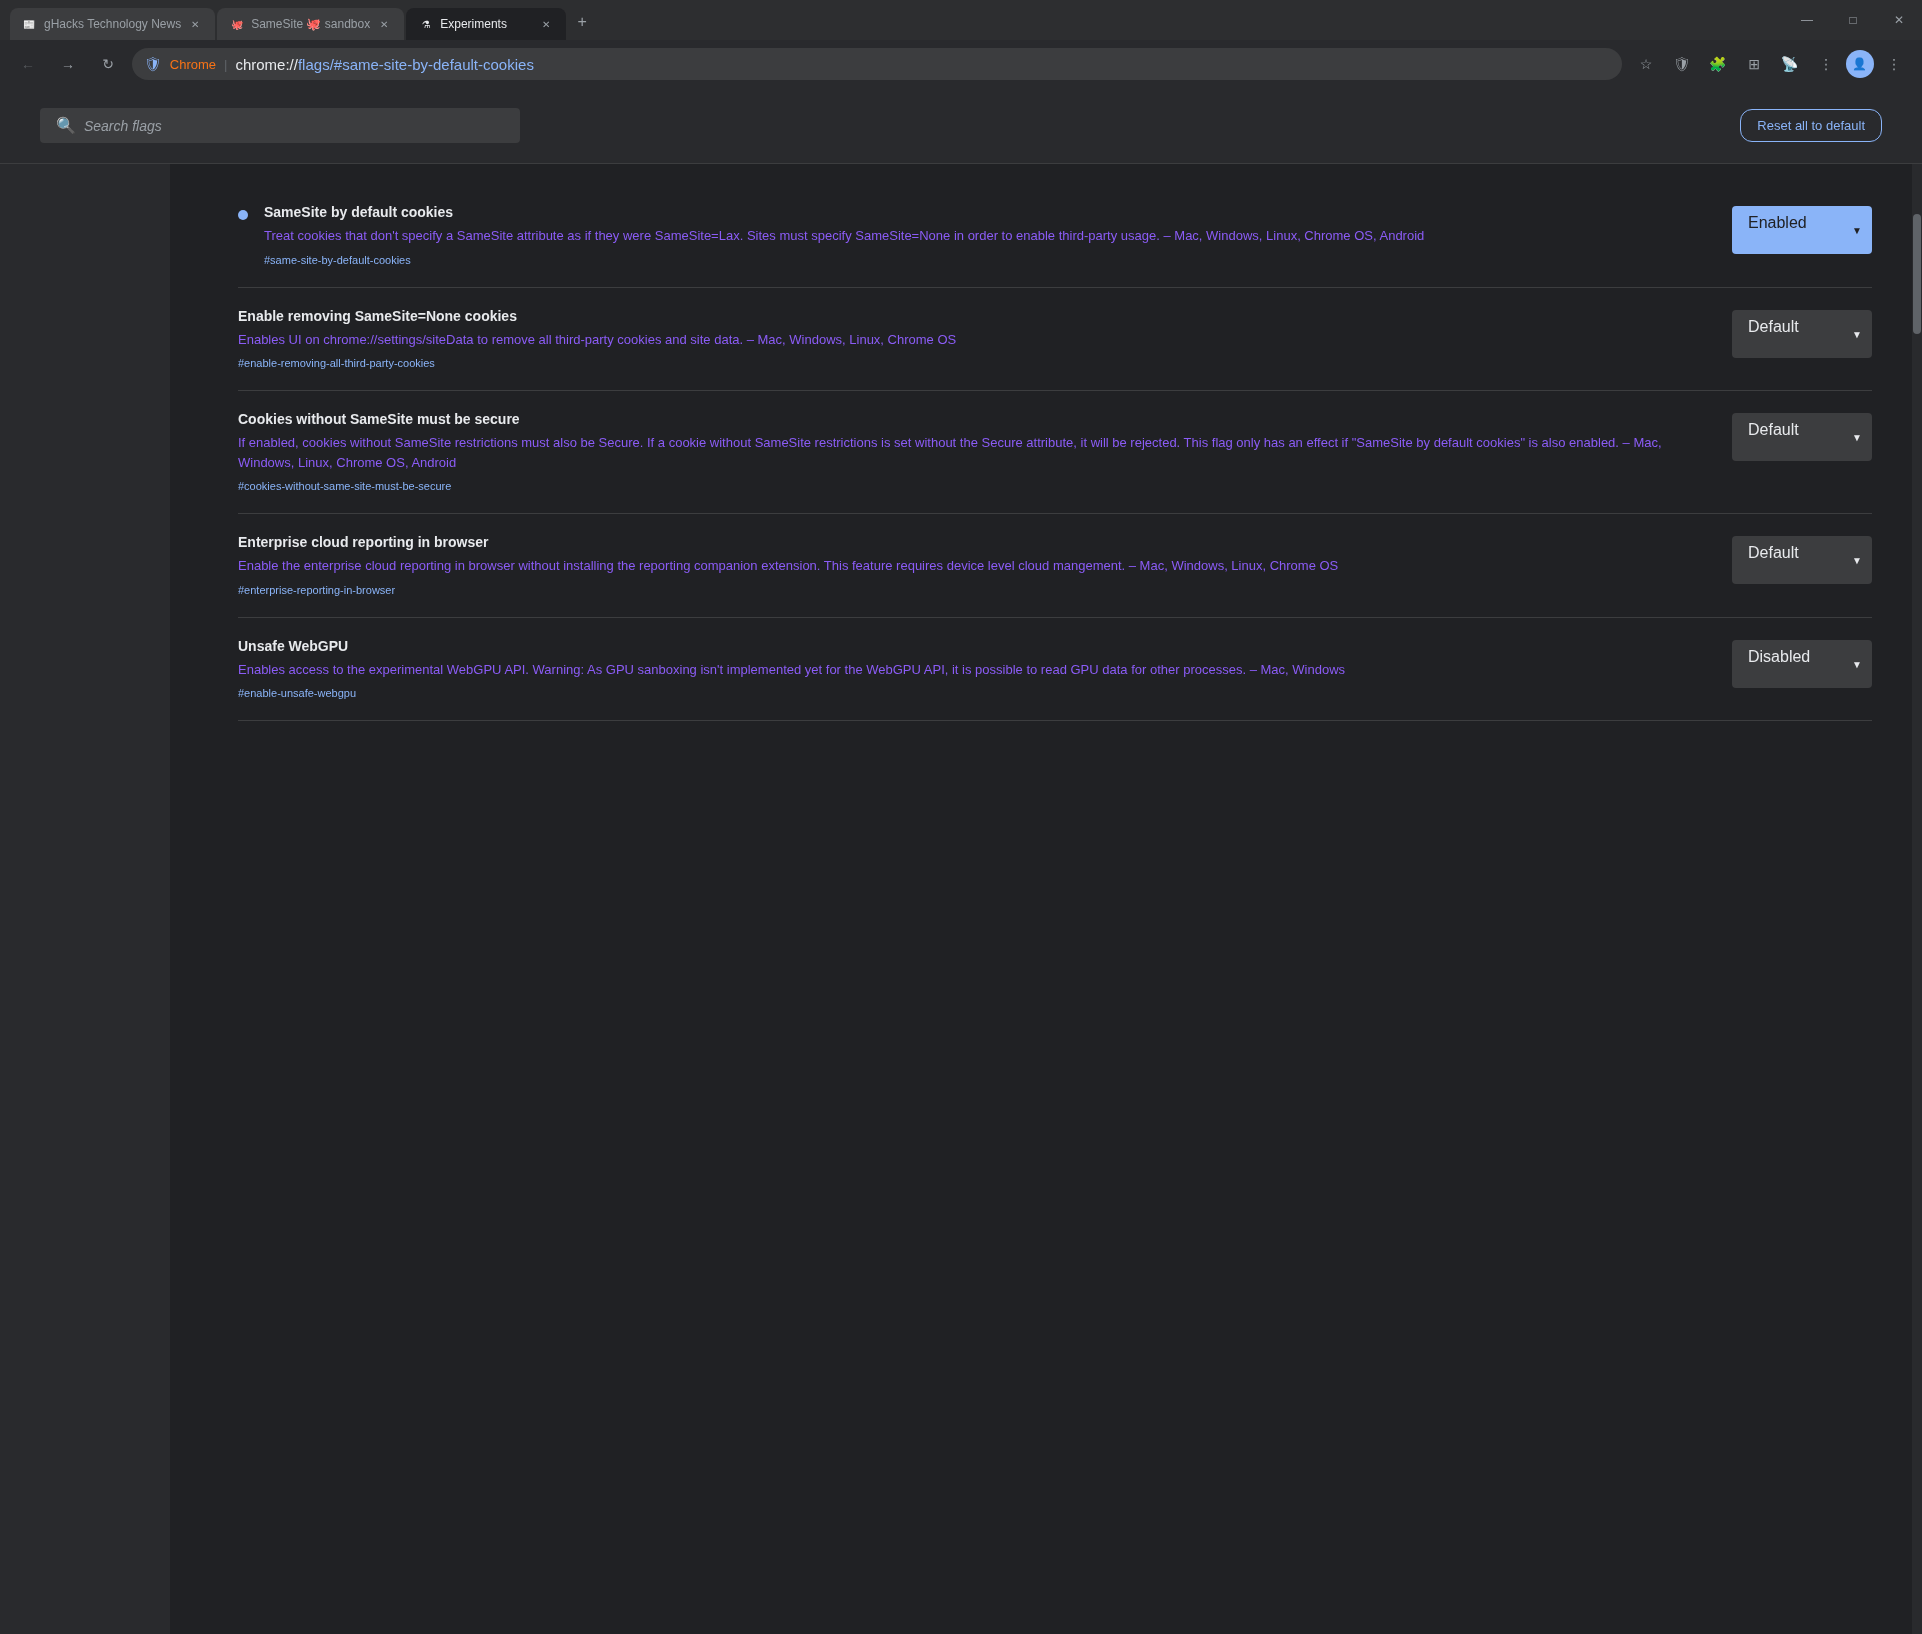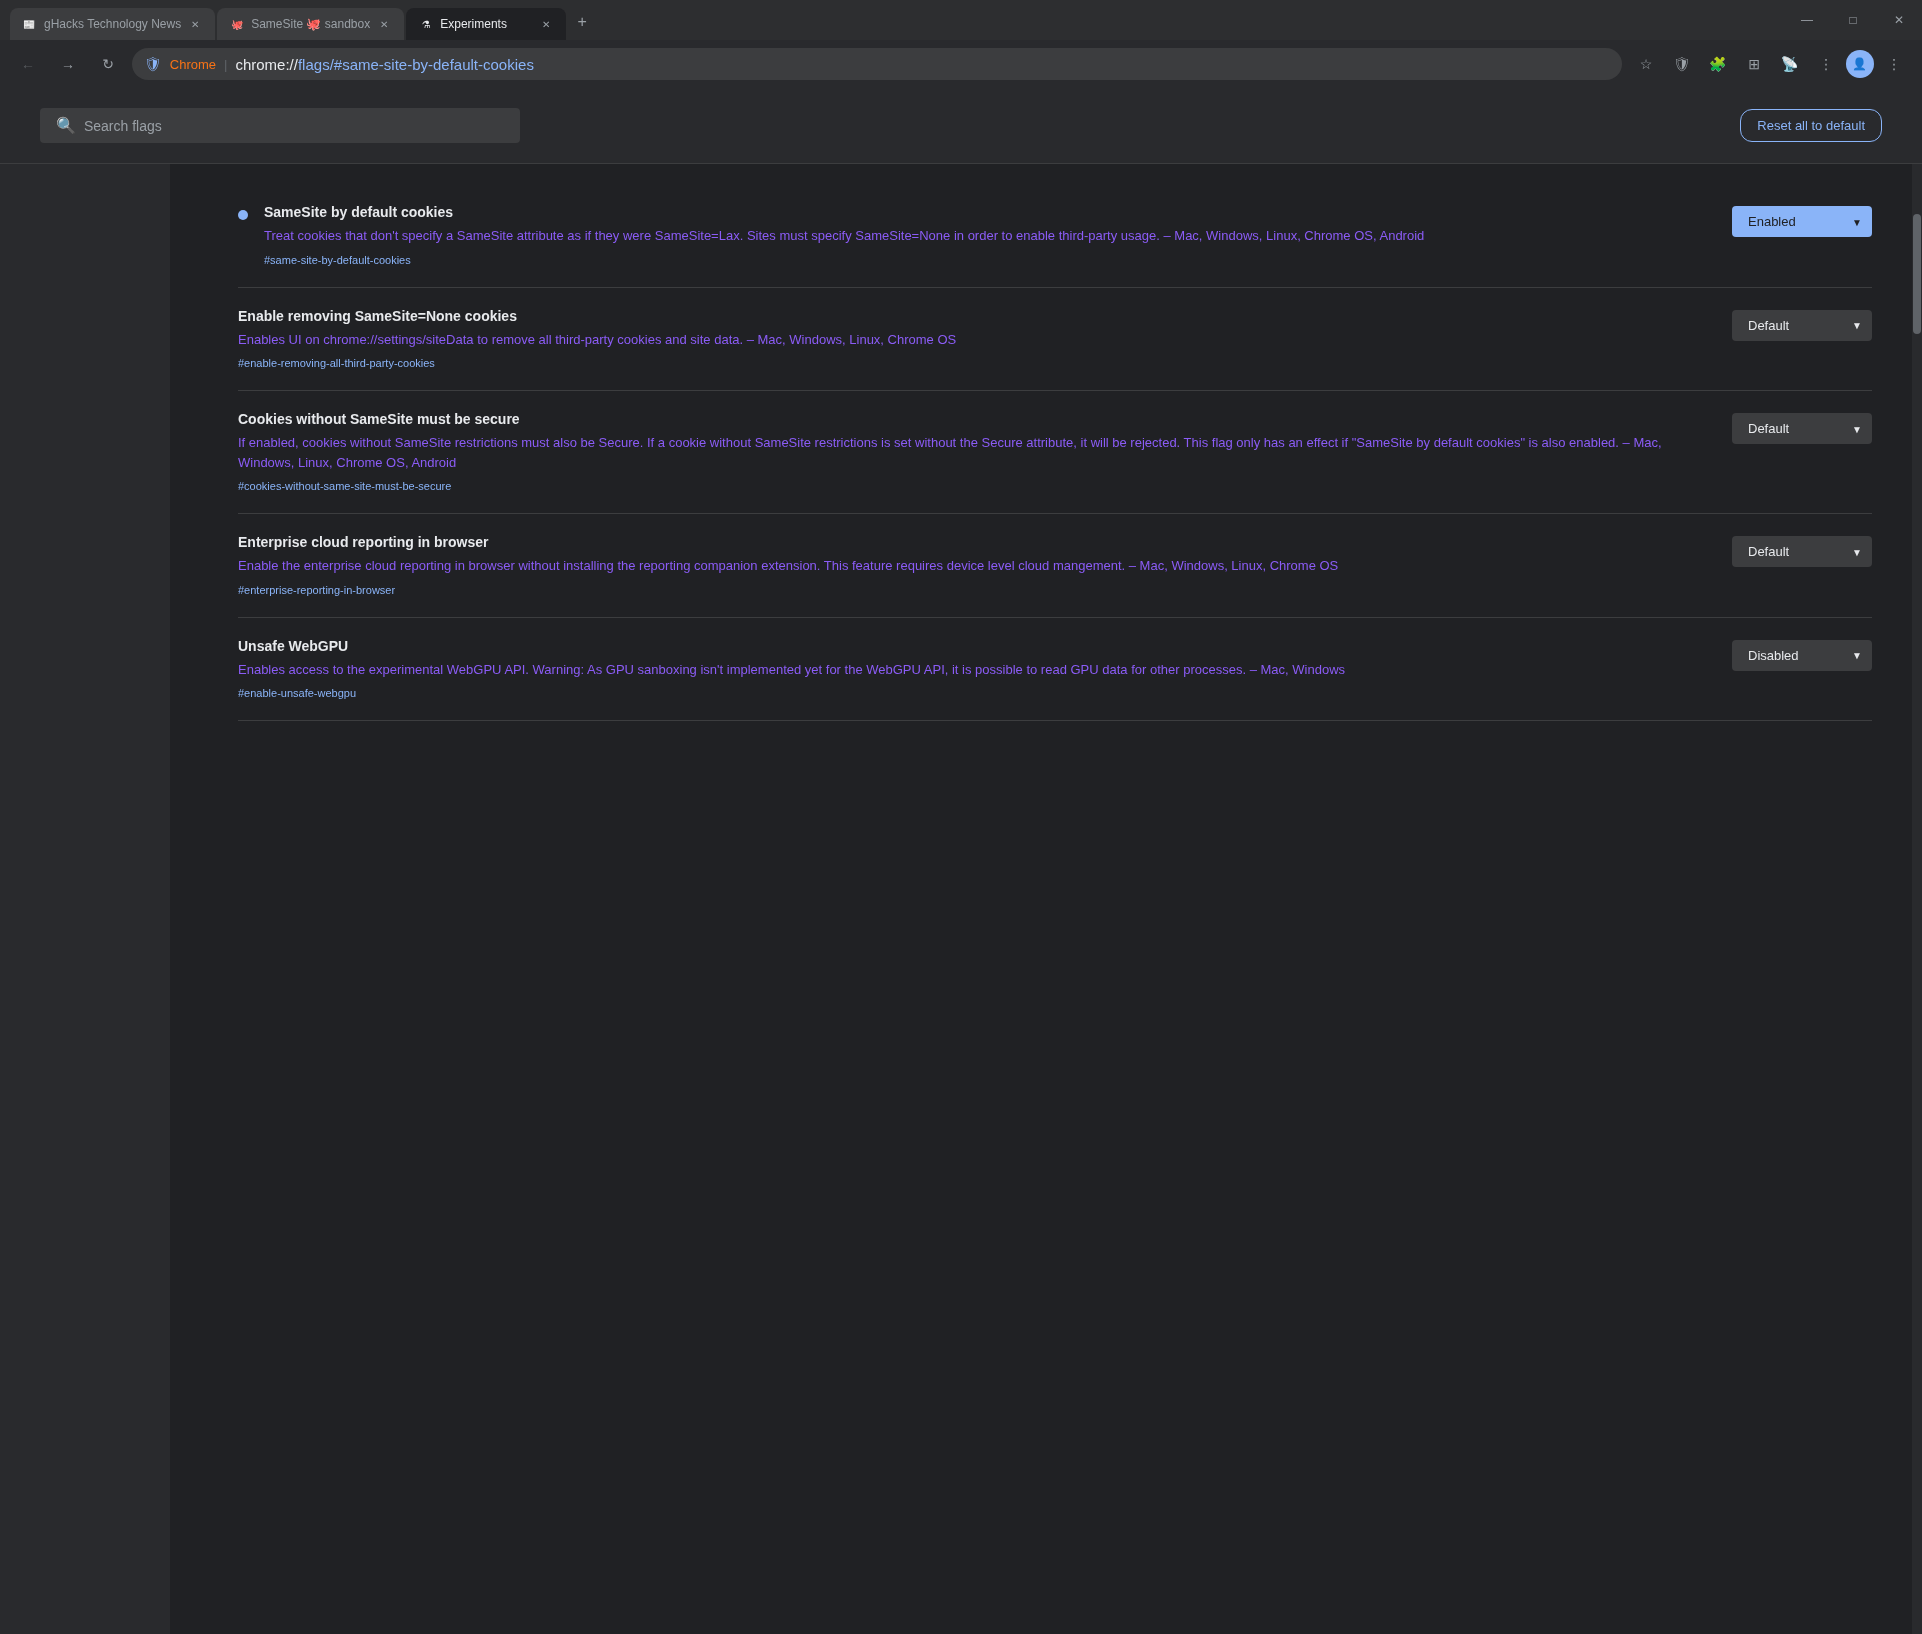--- a/index.html
+++ b/index.html
@@ -230,20 +230,21 @@
       color: #9aa0a6;
       font-size: 16px;
     }
     .search-input {
       background: transparent;
       border: none;
       outline: none;
       color: #e8eaed;
       font-size: 14px;
       flex: 1;
+      font-style: italic;
     }
     .search-input::placeholder { color: #9aa0a6; }
     .reset-btn {
       background: transparent;
       border: 1px solid #8ab4f8;
       color: #8ab4f8;
       padding: 8px 16px;
       border-radius: 12px;
       font-size: 13px;
       cursor: pointer;
@@ -288,22 +289,22 @@
     }
     .flag-select-wrapper {
       flex-shrink: 0;
       margin-top: 2px;
     }
     .flag-select {
       background: #3c3d3f;
       color: #e8eaed;
       border: none;
       border-radius: 4px;
-      padding: 8px 32px 8px 16px;
-      font-size: 13px;
+      padding: 8px 32px 23px 16px;
+      font-size: 16px;
       cursor: pointer;
       appearance: none;
       -webkit-appearance: none;
       width: 140px;
       outline: none;
     }
     .flag-select.enabled {
       background: #8ab4f8;
       color: #202124;
     }

